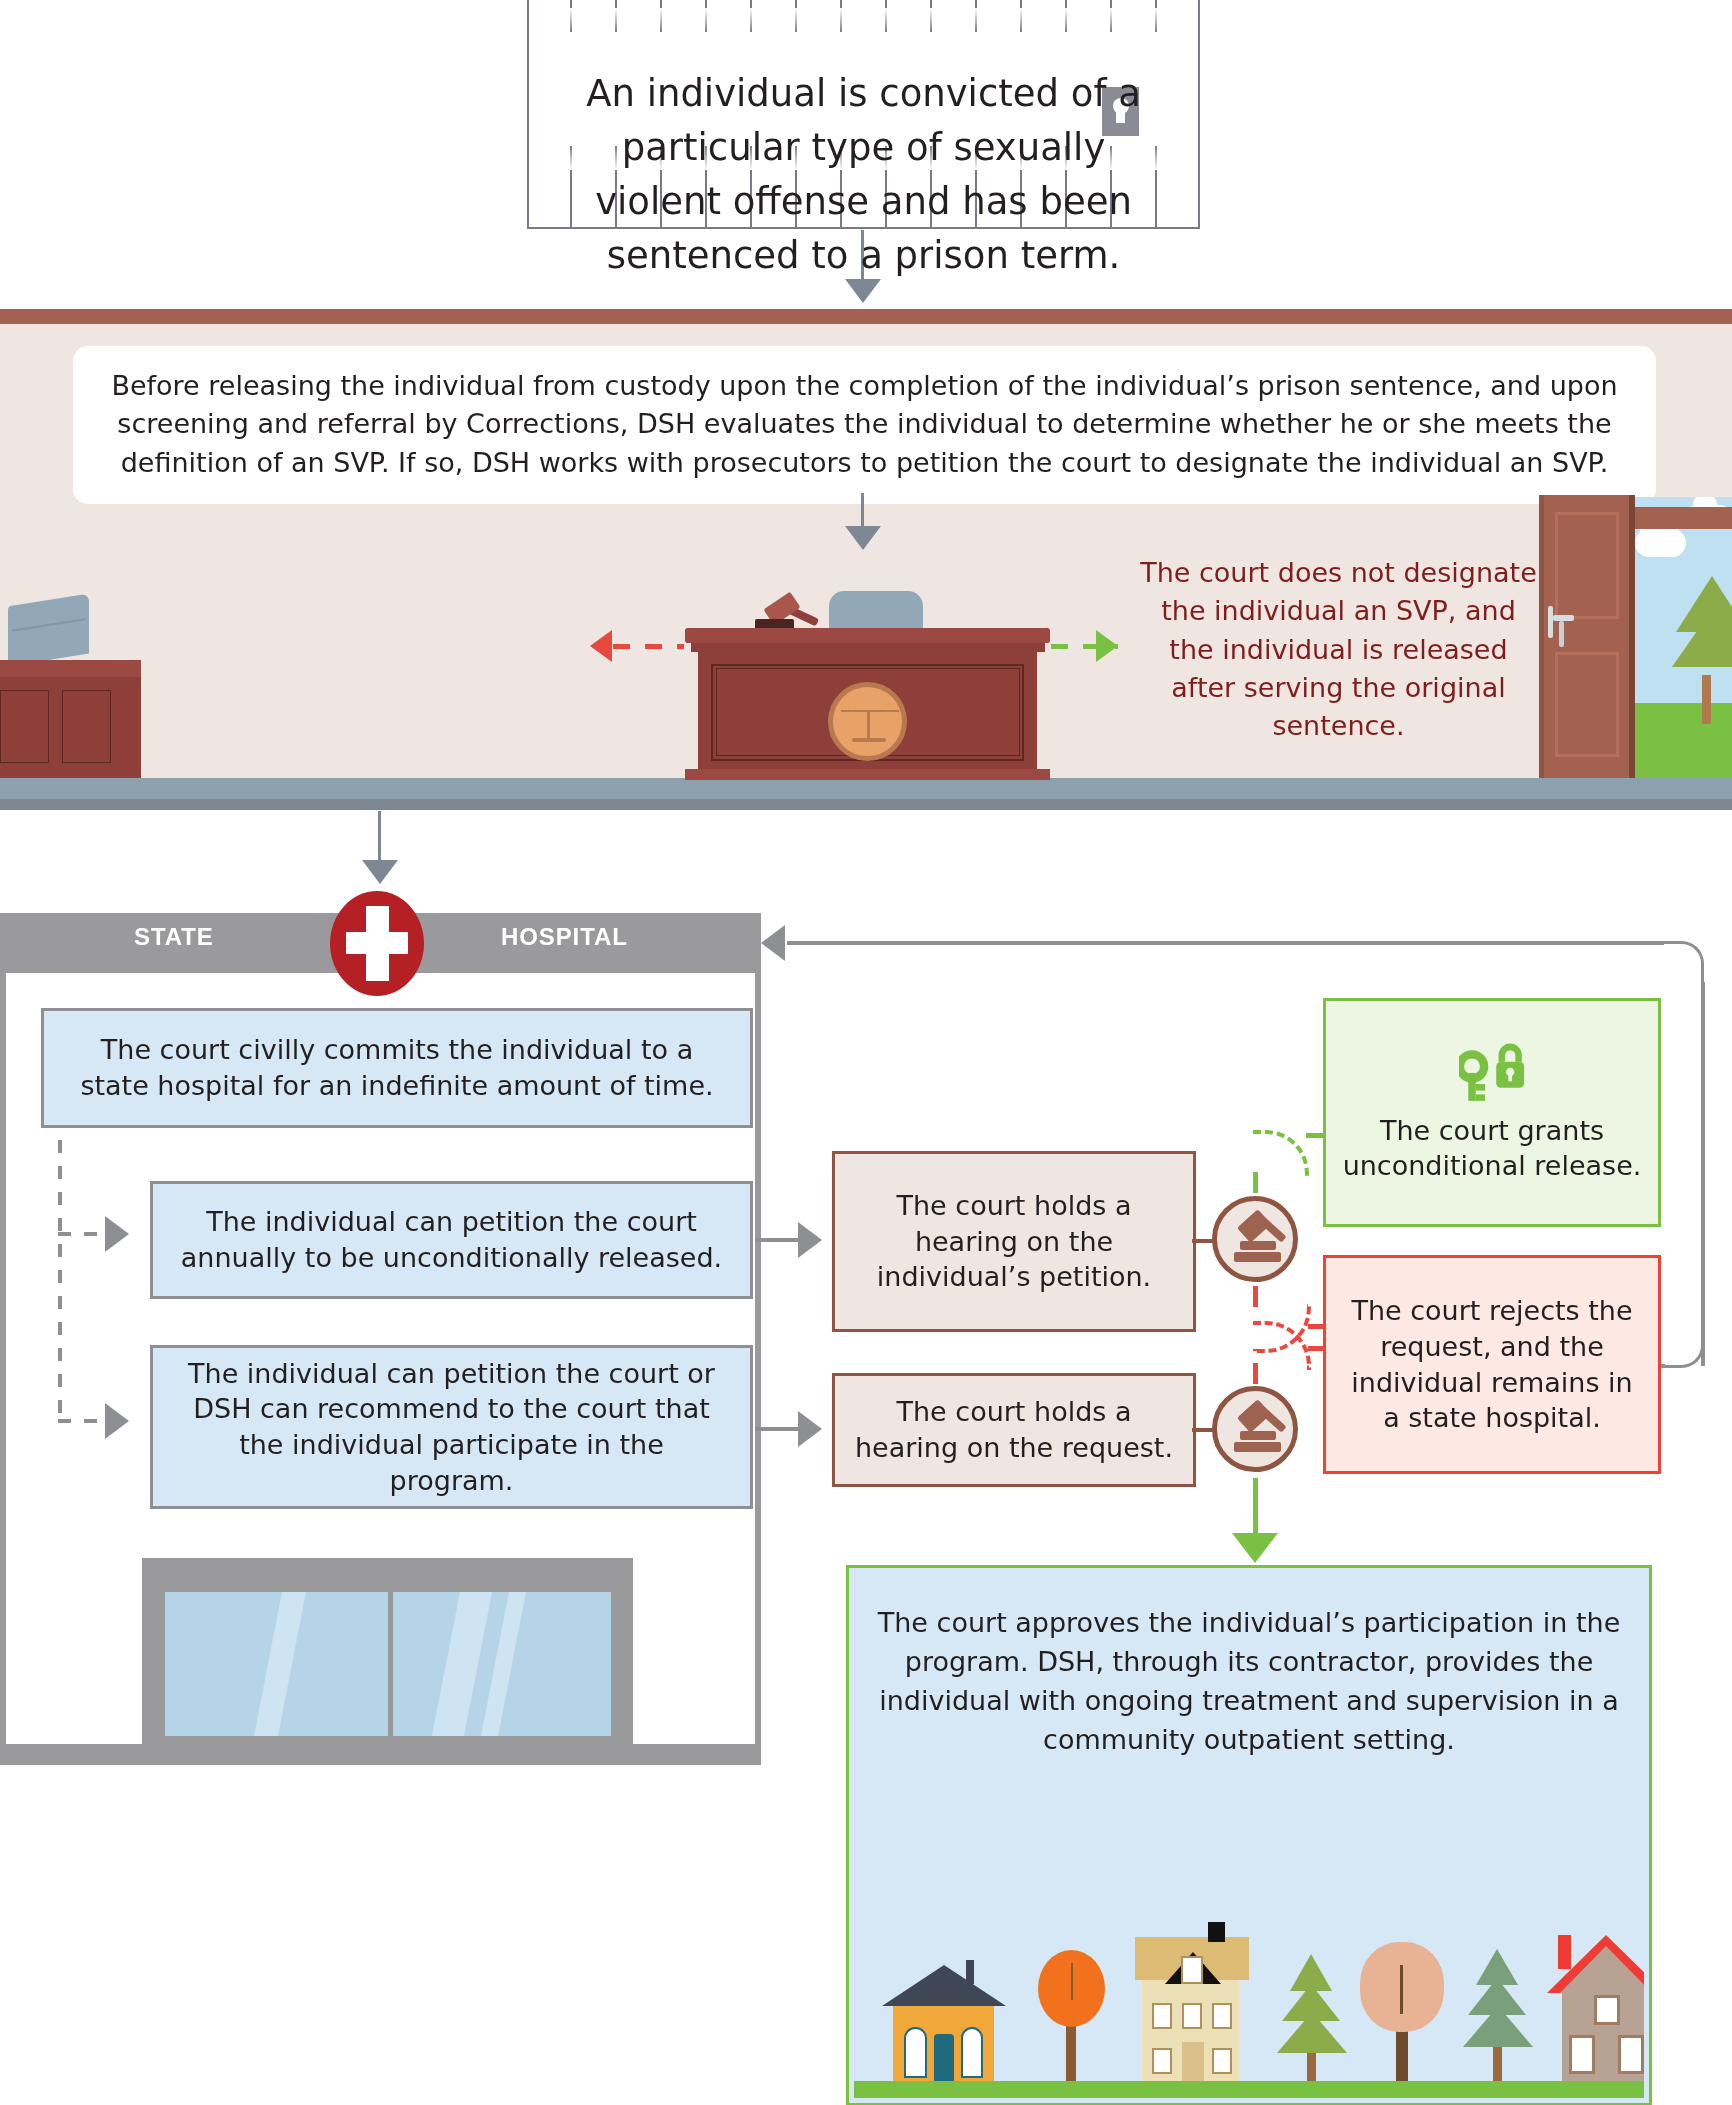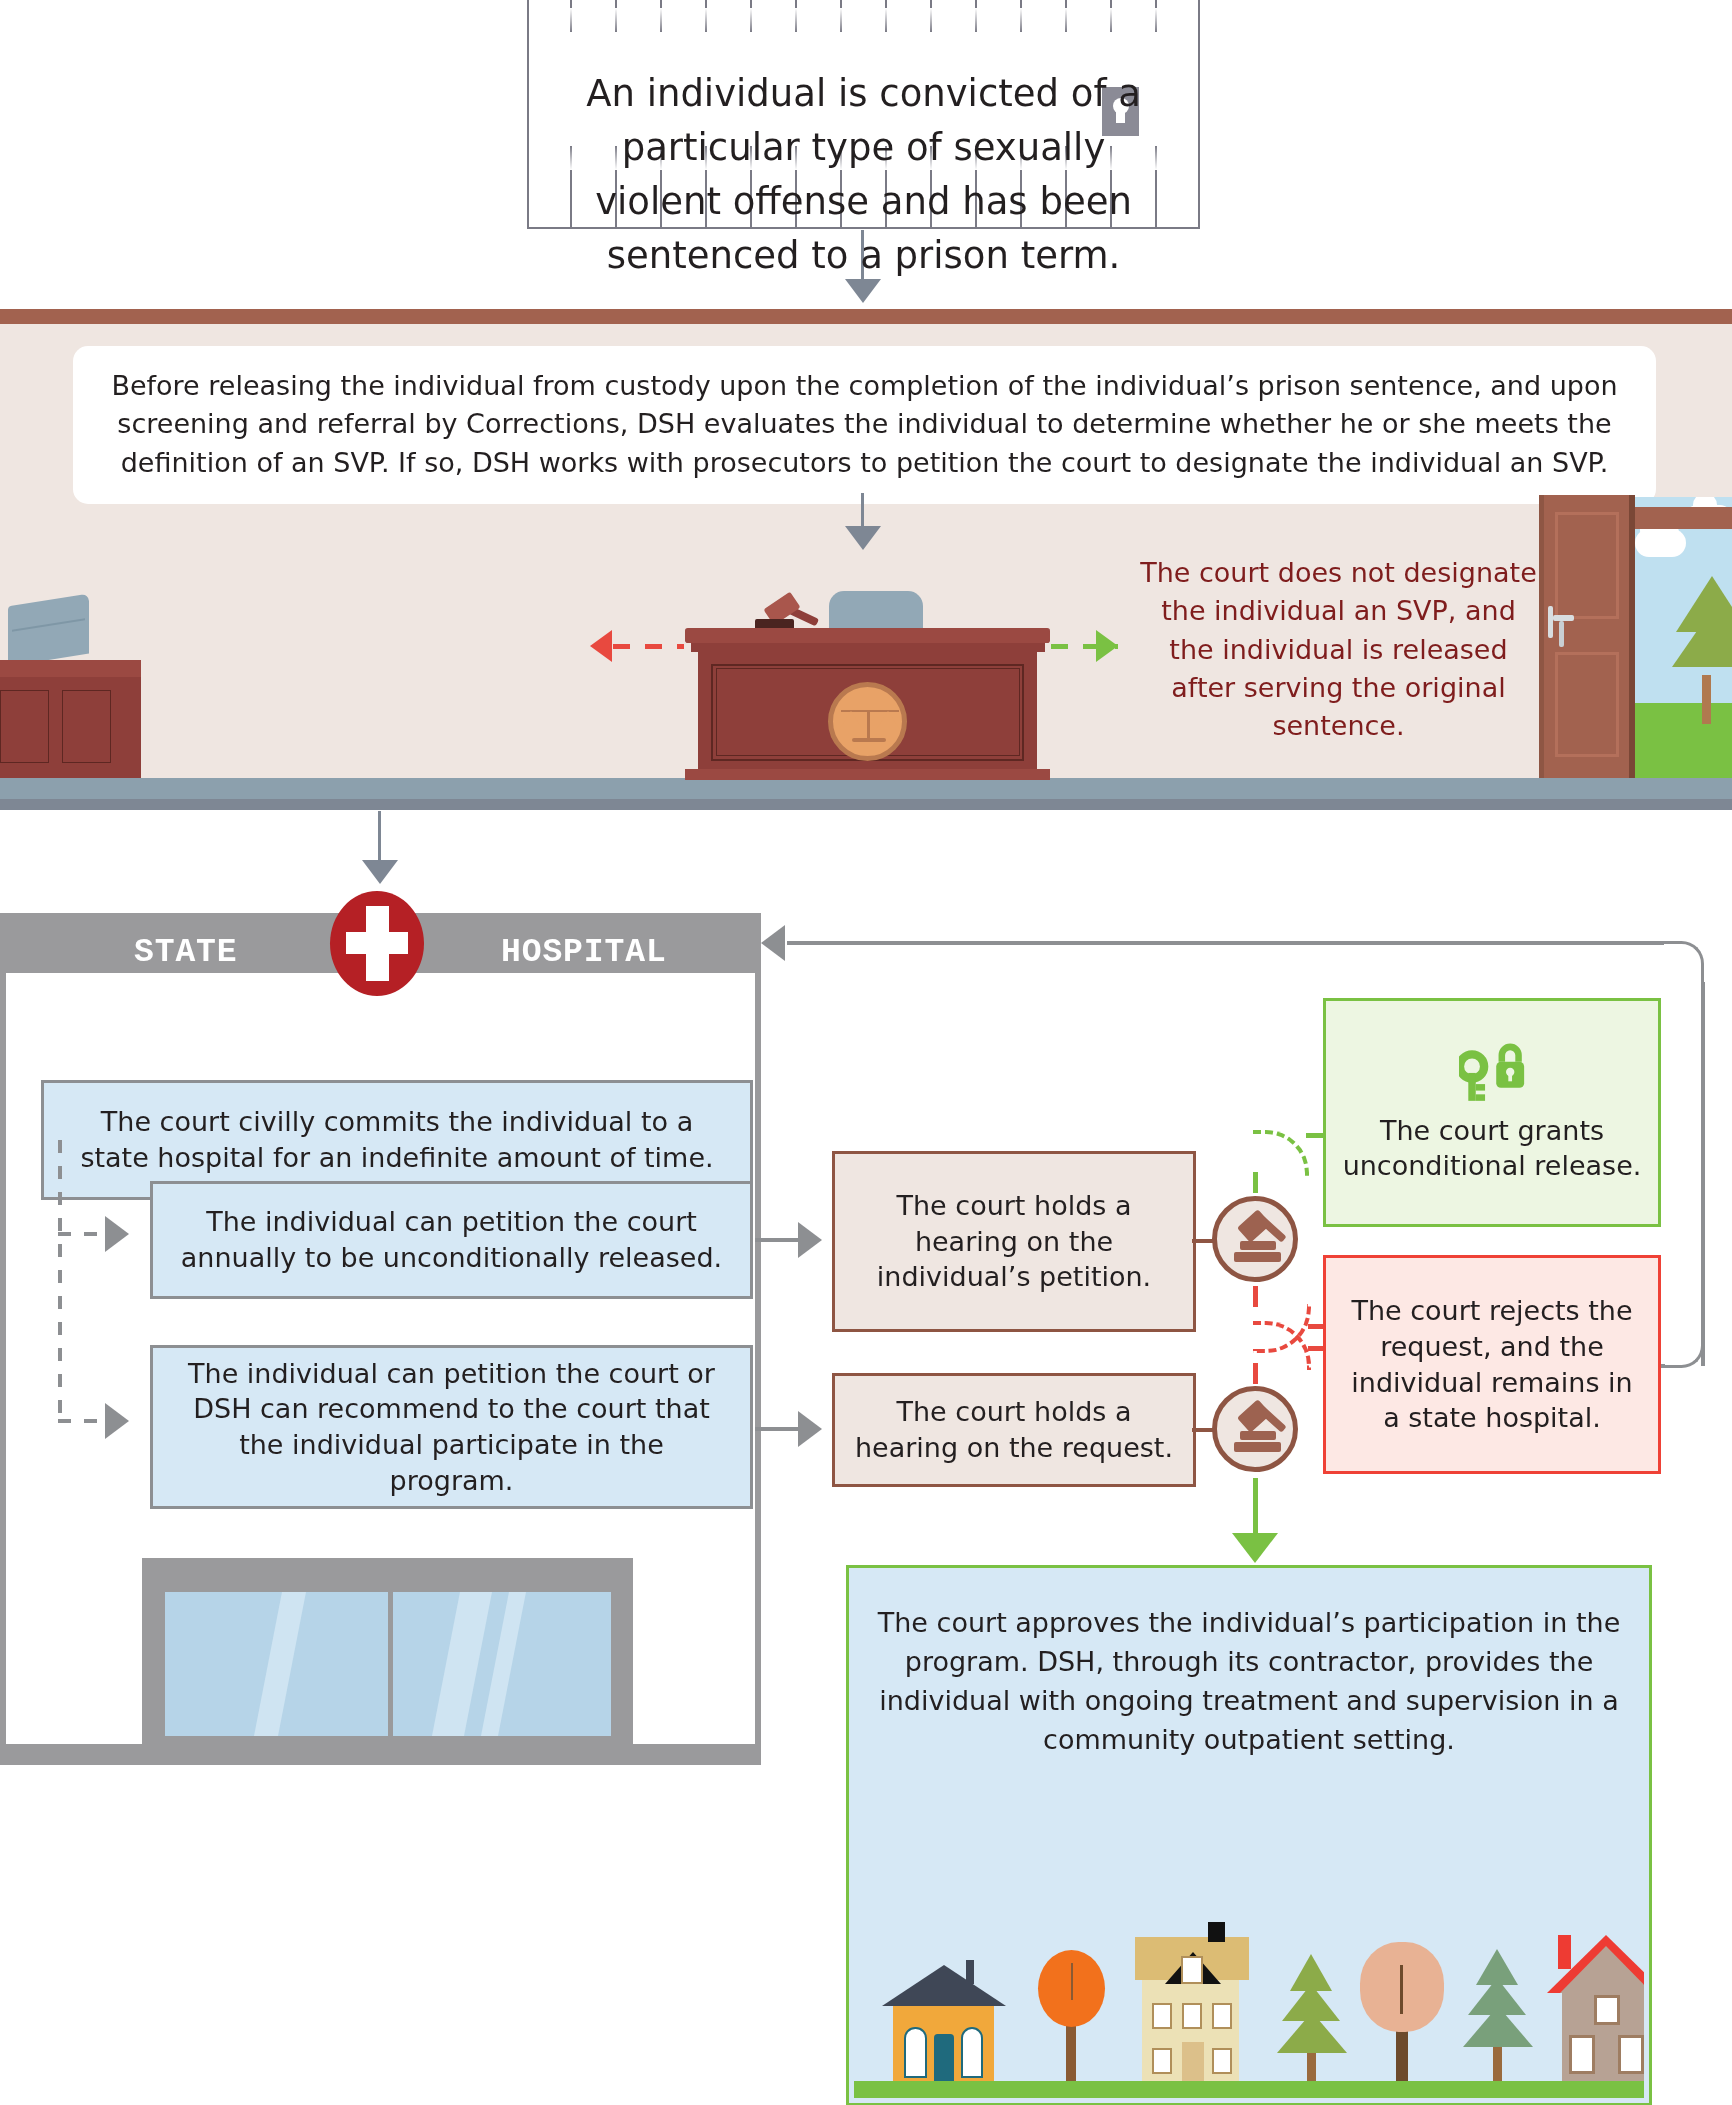--- a/index.html
+++ b/index.html
@@ -134,22 +134,22 @@
                background:repeating-linear-gradient(90deg,#7ac143 0 17px,transparent 17px 32px); }
   .head-red-left {
     position:absolute; width:0;height:0;
     border-top:16px solid transparent;border-bottom:16px solid transparent;border-right:22.5px solid #e8493f; }
   .head-green-right {
     position:absolute; width:0;height:0;
     border-top:16px solid transparent;border-bottom:16px solid transparent;border-left:22.5px solid #7ac143; }
 
   
   #hosp-banner { left:0; top:913px; width:761px; height:60px; background:#9a9a9c; }
-  #hosp-banner .word { position:absolute; top:21px; color:#fff; font-size:33px; font-weight:bold;
-                       letter-spacing:0.9px; font-family:Liberation Mono, monospace; }
+  #hosp-banner .word { position:absolute; top:10px; color:#fff; font-size:24px; font-weight:bold;
+                       letter-spacing:0.9px; font-family:Liberation Sans, sans-serif; }
   #hosp-word-state { left:134px; }
   #hosp-word-hospital { left:501px; }
   #hosp-cross { position:absolute; left:330px; top:-22.5px; width:94px; height:105px;
                 border-radius:50%; background:#b52025; }
   #hosp-cross .v { position:absolute; left:36px; top:15px; width:22.5px; height:75px; background:#fff; }
   #hosp-cross .h { position:absolute; left:16px; top:41px; width:62px; height:22.5px; background:#fff; }
 
   #hosp-wall-left  { left:0px;   top:973px; width:5.6px; height:787px; background:#9a9a9c; }
   #hosp-wall-right { left:755px; top:973px; width:5.6px; height:787px; background:#9a9a9c; }
   #hosp-base { left:0px; top:1744px; width:761px; height:20.6px; background:#9a9a9c; }
@@ -327,21 +327,21 @@
 
   <div class="abs" id="hosp-window-frame">
     <span id="hosp-window-glass">
       <span class="sheen" style="left:281px"></span>
       <span class="sheen" style="left:330px; width:17px"></span>
       <span class="sheen" style="left:103px; width:24px"></span>
       <span class="mull"></span>
     </span>
   </div>
 
-  <div class="box box-blue abs" id="box-commit" style="left:41px; top:1080px; width:712px; height:120px; font-size:27px; padding:0 20.6px;">The court civilly commits the individual to a state hospital for an indefinite amount of time.</div>
+  <div class="box box-blue abs" id="box-commit" style="left:41px; top:1008px; width:712px; height:120px; font-size:27px; padding:0 20.6px;">The court civilly commits the individual to a state hospital for an indefinite amount of time.</div>
 
   <div class="box box-blue abs" id="box-petition" style="left:150px; top:1181px; width:603px; height:118px; font-size:27px; padding:0 20.6px;">The individual can petition the court annually to be unconditionally released.</div>
 
   <div class="box box-blue abs" id="box-program" style="left:150px; top:1345px; width:603px; height:164px; font-size:27px; padding:0 20.6px;">The individual can petition the court or DSH can recommend to the court that the individual participate in the program.</div>
 
   <div class="gl-dash-v" style="left:58px; top:1140px; height:281px;"></div>
   <div class="gl-dash-h" style="left:58px; top:1232px; width:49px;"></div>
   <div class="gl-head-right" style="left:105px; top:1216px;"></div>
   <div class="gl-dash-h" style="left:58px; top:1419px; width:49px;"></div>
   <div class="gl-head-right" style="left:105px; top:1403px;"></div>

